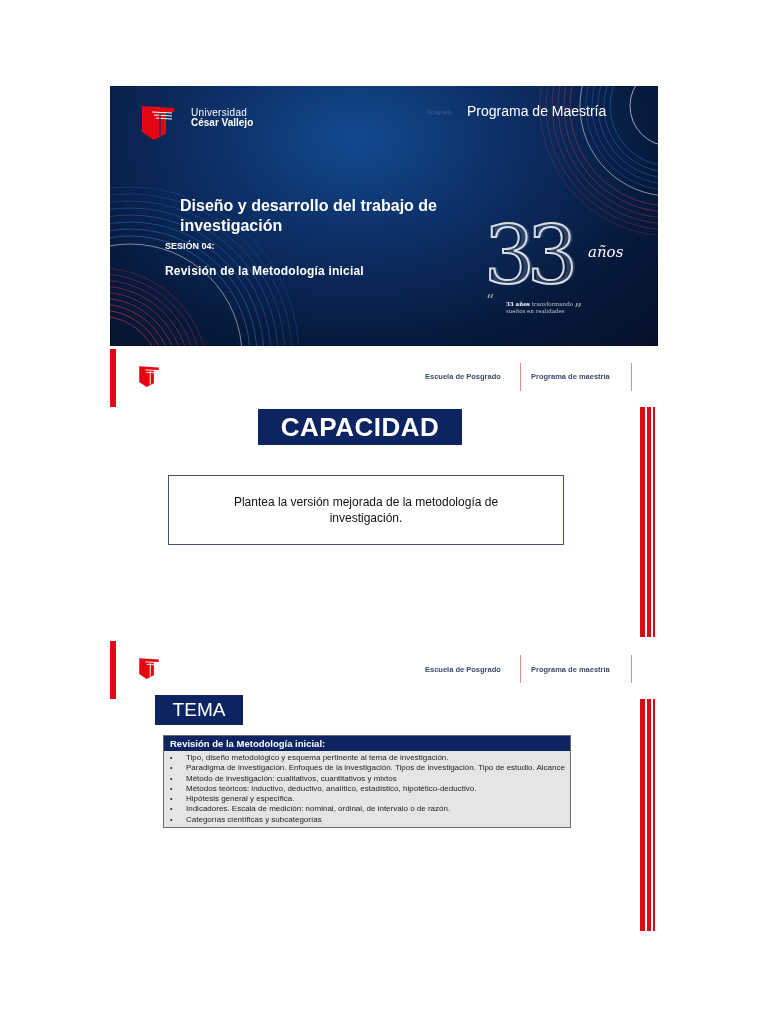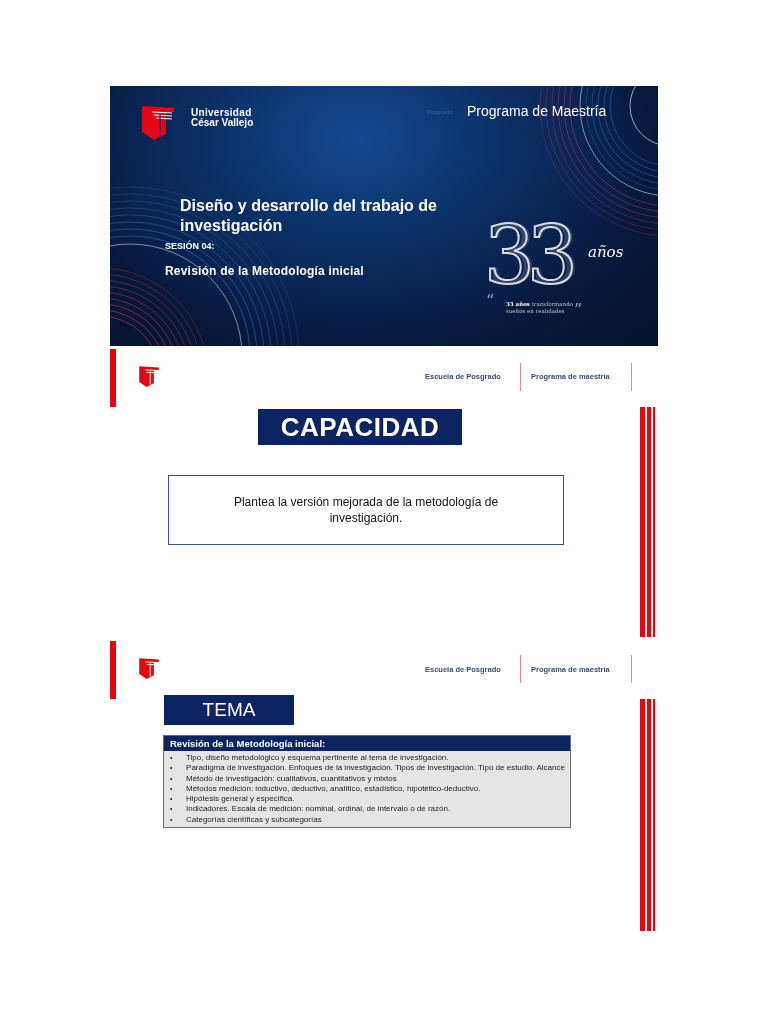--- a/index.html
+++ b/index.html
@@ -8,21 +8,21 @@
 
   
   .cover {
     position: absolute; left: 110px; top: 86px; width: 548px; height: 260px;
     background: radial-gradient(ellipse at 45% 20%, #134a8e 0%, #0c2f66 35%, #071a3d 70%, #04112a 100%);
     overflow: hidden;
   }
   .cover svg.rings { position: absolute; left: 0; top: 0; }
   .cover-logo { position: absolute; left: 30px; top: 18px; width: 36px; height: 36px; }
   .cover-uni { position: absolute; left: 81px; top: 22px; color: #ffffff; font-size: 10px; line-height: 10px; }
-  .cover-uni .l1 { font-weight: bold; letter-spacing: 0.3px; }
+  .cover-uni .l1 { font-weight: normal; letter-spacing: 0.3px; }
   .cover-uni .l2 { font-weight: bold; }
   .cover-posgrado { position: absolute; left: 317px; top: 23px; color: #3d5f9c; font-size: 6px; }
   .cover-program { position: absolute; left: 357px; top: 17px; color: #ffffff; font-size: 14px; }
   .cover-title { position: absolute; left: 70px; top: 78px; width: 330px; color: #ffffff; font-size: 16px; font-weight: bold; line-height: 20px; margin-top: 32px; }
   .cover-session { position: absolute; left: 55px; top: 155px; color: #ffffff; font-size: 9px; font-weight: bold; }
   .cover-subtitle { position: absolute; left: 55px; top: 178px; color: #ffffff; font-size: 12px; font-weight: bold; letter-spacing: 0.2px; }
   .cover-33 {
     position: absolute; left: 374px; top: 130px; font-family: "DejaVu Serif", serif;
     font-size: 80px; line-height: 80px; color: transparent;
     -webkit-text-stroke: 2px #d9dde3; letter-spacing: -8px;
@@ -56,21 +56,21 @@
   }
   .cap-box {
     position: absolute; left: 58px; top: 128px; width: 396px; height: 70px;
     border: 1.5px solid #3c5286; background: #ffffff;
     display: flex; align-items: center; justify-content: center; text-align: center;
     font-size: 12px; color: #111; line-height: 16px; padding: 0 40px;
   }
 
   
   .tema-title {
-    position: absolute; left: 54px; top: 58px; width: 130px; height: 30px;
+    position: absolute; left: 45px; top: 58px; width: 88px; height: 30px;
     background: #0c2461; color: #ffffff; font-size: 19px;
     display: flex; align-items: center; justify-content: center;
   }
   .tema-table {
     position: absolute; left: 53px; top: 98px; width: 408px; border: 1px solid #6b6b6b; background: #e5e5e5;
   }
   .tema-head {
     background: #0c2461; color: #ffffff; font-size: 9.5px; font-weight: bold; padding: 2px 6px; height: 15px;
   }
   .tema-list { list-style: none; padding: 2px 0 2px 6px; }
@@ -190,21 +190,21 @@
     <span style="width:5px; height:232px;"></span>
     <span style="width:4px; height:232px;"></span>
     <span style="width:2px; height:232px;"></span>
   </div>
 
   <div class="tema-title">TEMA</div>
   <div class="tema-table">
     <div class="tema-head">Revisión de la Metodología inicial:</div>
     <ul class="tema-list">
       <li>Tipo, diseño metodológico y esquema pertinente al tema de investigación.</li>
-      <li style="width:395px;text-align:center;">Paradigma de investigación. Enfoques de la investigación. Tipos de investigación. Tipo de estudio. Alcance</li>
+      <li style="width:395px;">Paradigma de investigación. Enfoques de la investigación. Tipos de investigación. Tipo de estudio. Alcance</li>
       <li>Método de investigación: cualitativos, cuantitativos y mixtos</li>
-      <li>Métodos medición: inductivo, deductivo, analítico, estadístico, hipotético-deductivo.</li>
+      <li>Métodos teóricos: inductivo, deductivo, analítico, estadístico, hipotético-deductivo.</li>
       <li>Hipótesis general y específica.</li>
       <li>Indicadores. Escala de medición: nominal, ordinal, de intervalo o de razón.</li>
       <li>Categorías científicas y subcategorías</li>
     </ul>
   </div>
 </section>
 
 </body></html>

